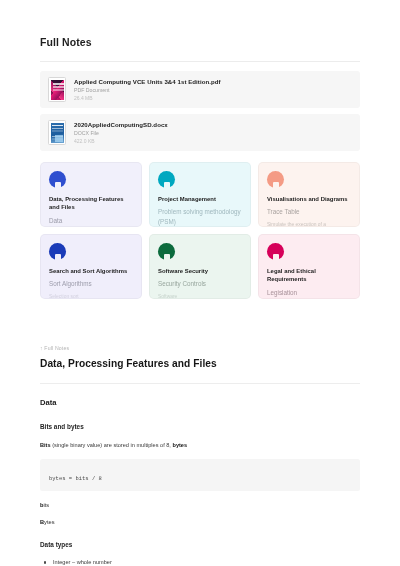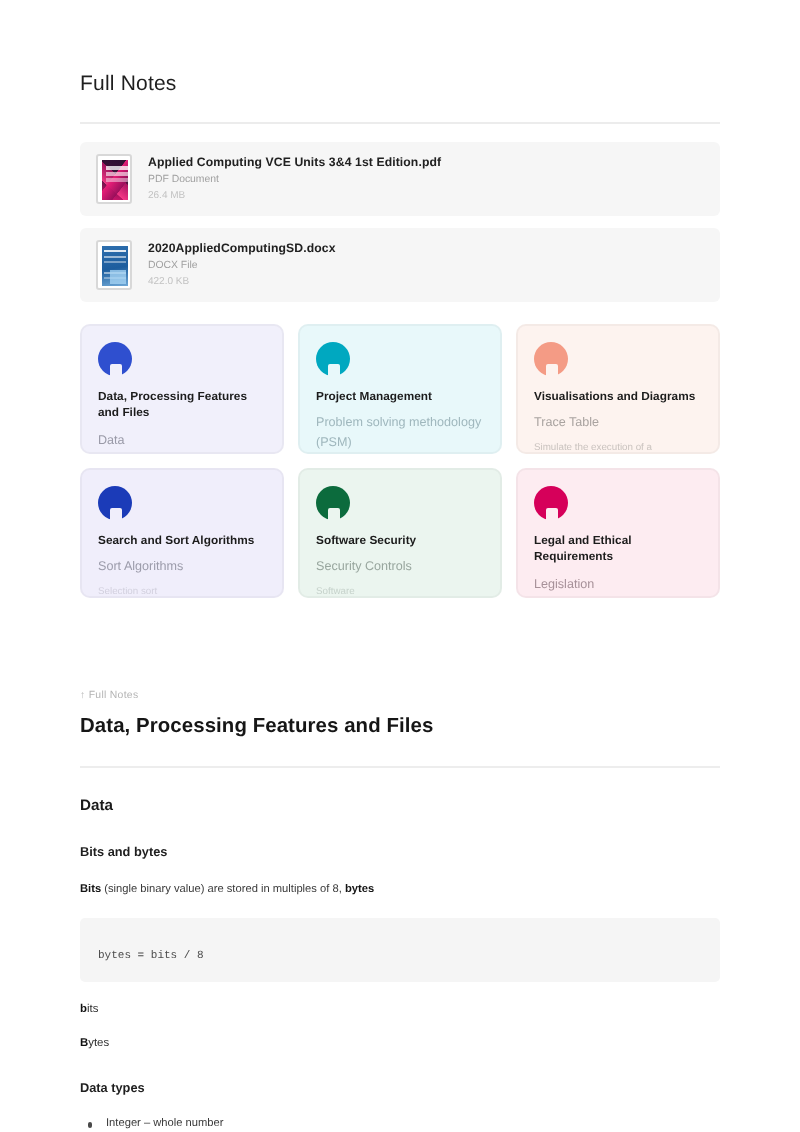--- a/index.html
+++ b/index.html
@@ -11,21 +11,21 @@
     font-family: "Liberation Sans", sans-serif;
     color: #1a1a1a;
     overflow: hidden;
   }
 
   .page { padding: 0 40px; }
 
   
   .notes-title {
     font-size: 10.5px;
-    font-weight: normal;
+    font-weight: bold;
     letter-spacing: 0.1px;
     color: #1f1f1f;
     padding-top: 36px;
   }
   .title-rule {
     height: 1px;
     background: #ececec;
     margin-top: 13px;
   }
 

